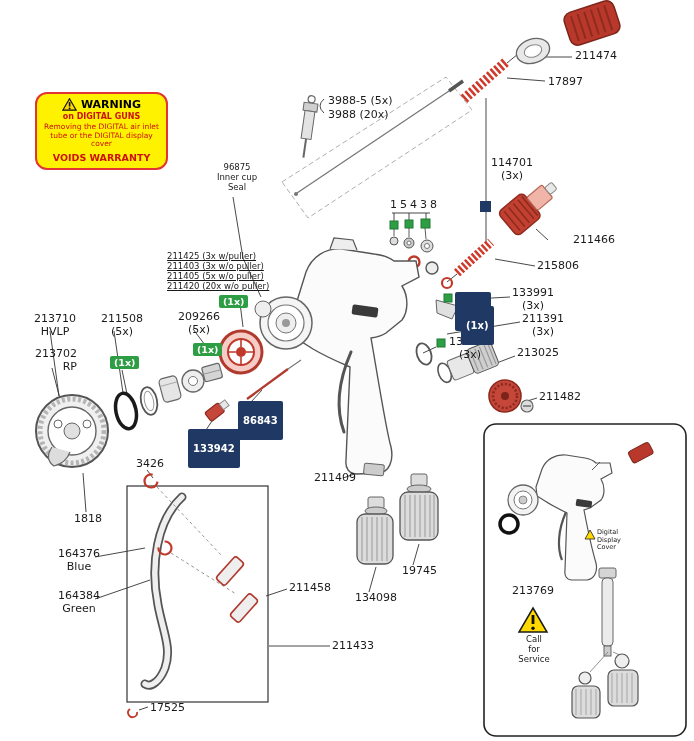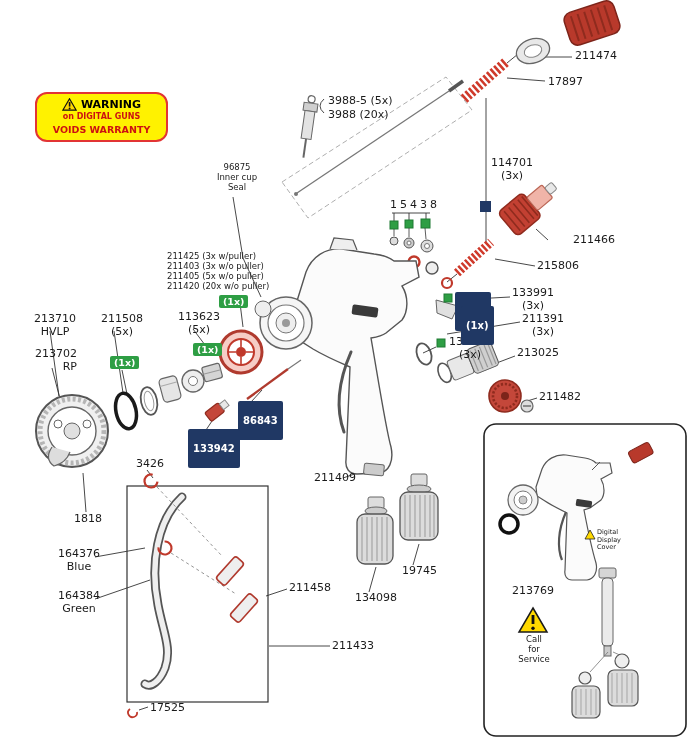--- a/index.html
+++ b/index.html
@@ -288,20 +288,21 @@
   <div id="warning-box">
     <div class="warn-title">
       <svg class="warn-tri" width="15" height="13" viewBox="0 0 15 13">
         <polygon points="7.5,0.8 14.2,12.2 0.8,12.2" fill="#ffd900" stroke="#111" stroke-width="1.2"></polygon>
         <rect x="6.8" y="4" width="1.6" height="4.6" fill="#111"></rect>
         <circle cx="7.6" cy="10.4" r="1" fill="#111"></circle>
       </svg>
       <span>WARNING</span>
     </div>
     <div class="warn-sub">on DIGITAL GUNS</div>
+    <div class="warn-body">Removing the DIGITAL air inlet tube or the DIGITAL display cover</div>
     <div class="warn-voids">VOIDS WARRANTY</div>
   </div>
 
   <div id="labels-layer">
       <div class="part-label" style="left: 328px; top: 95px;">
         <div>3988-5  (5x)</div>
       </div>
       <div class="part-label" style="left: 328px; top: 109px;">
         <div>3988    (20x)</div>
       </div>
@@ -322,21 +323,21 @@
       </div>
       <div class="part-label spaced" style="left: 390px; top: 199px;">
         <div>15438</div>
       </div>
       <div class="part-label" style="left: 549px; top: 234px; margin-left: 24px;">
         <div>211466</div>
       </div>
       <div class="part-label" style="left: 537px; top: 260px;">
         <div>215806</div>
       </div>
-      <div class="part-label small" style="left: 167px; top: 251px;">
+      <div class="part-label small" style="left: 167px; top: 251px; text-decoration: underline;">
         <div>211425 (3x w/puller)</div>
         <div>211403 (3x w/o puller)</div>
         <div>211405 (5x w/o puller)</div>
         <div>211420 (20x w/o puller)</div>
       </div>
       <div class="part-label center" style="left: 510px; top: 287px; width: 46px;">
         <div>133991</div>
         <div>(3x)</div>
       </div>
       <div class="part-label center" style="left: 520px; top: 313px; width: 46px;">
@@ -355,21 +356,21 @@
       </div>
       <div class="part-label center" style="left: 33px; top: 313px; width: 44px;">
         <div>213710</div>
         <div>HVLP</div>
       </div>
       <div class="part-label center" style="left: 100px; top: 313px; width: 44px;">
         <div>211508</div>
         <div>(5x)</div>
       </div>
       <div class="part-label center" style="left: 177px; top: 311px; width: 44px;">
-        <div>113623</div>
+        <div>209266</div>
         <div>(5x)</div>
       </div>
       <div class="part-label center" style="left: 33px; top: 348px; width: 44px; text-align: right;">
         <div>213702</div>
         <div>RP</div>
       </div>
       <div class="part-label badge-green" style="left: 219px; top: 295px;">
         <div>(1x)</div>
       </div>
       <div class="part-label badge-green" style="left: 193px; top: 343px;">

